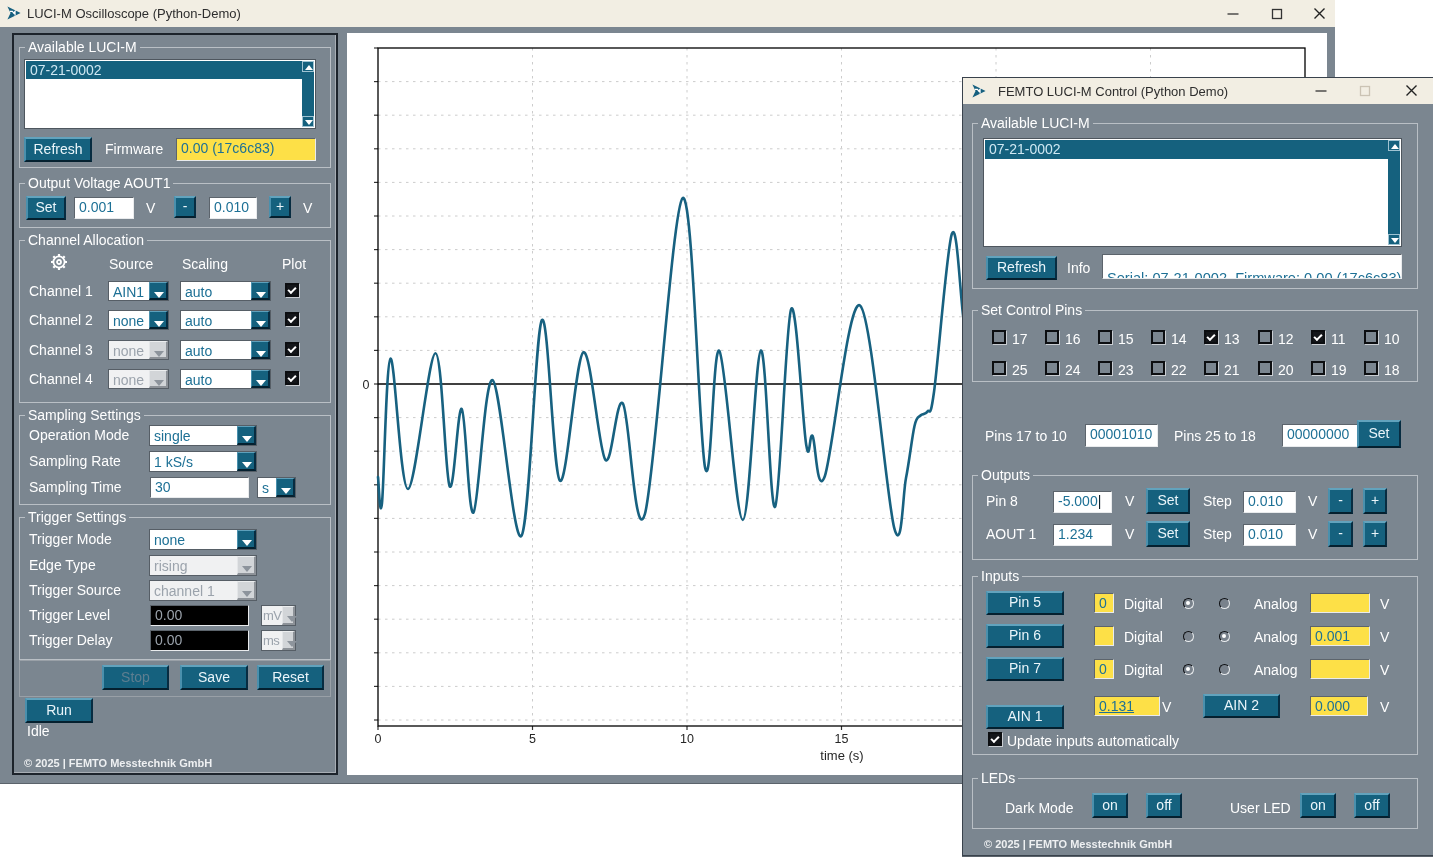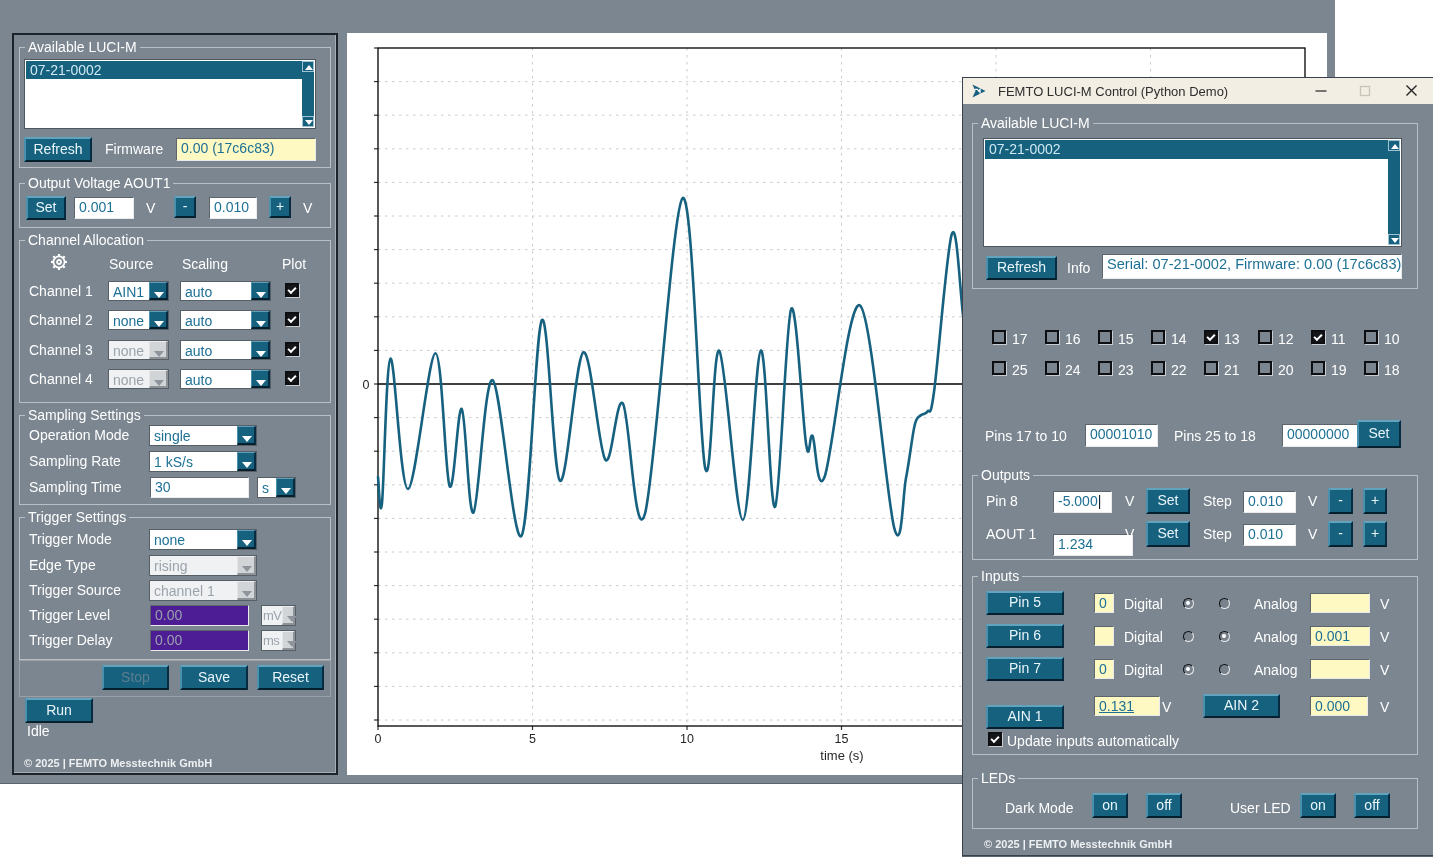--- a/index.html
+++ b/index.html
@@ -10,22 +10,22 @@
 .tbar { position:absolute; left:0; top:0; right:0; height:27px; background:#f2eee3; }
 .ttxt { position:absolute; left:27px; top:6px; font-size:13px; color:#2e2e2e; white-space:nowrap; }
 .panel { position:absolute; border:2px solid #1c232b; box-shadow: inset 0 -1px 0 #a7adb4, inset -1px 0 0 #a7adb4; }
 .gb { position:absolute; border:1px solid #b9bfc5; }
 .gb > .gl { position:absolute; left:5px; top:-9px; background:#7b8690; padding:0 3px; font-size:14px; color:#fff; white-space:nowrap; line-height:17px; }
 .lbl { position:absolute; font-size:14px; color:#fff; white-space:nowrap; }
 .btn { position:absolute; background:#15617e; color:#eaf5fa; font-size:14px; text-align:center;
   border-top:2px solid #62a3bd; border-left:2px solid #4a90ad; border-bottom:2px solid #04202f; border-right:2px solid #072c41; }
 .fld { position:absolute; background:#fff; color:#1d7095; font-size:14px; white-space:nowrap; overflow:hidden;
   border-top:1px solid #5c646c; border-left:1px solid #5c646c; border-bottom:1px solid #e9ebed; border-right:1px solid #e9ebed; padding:1px 0 0 4px; }
-.rfld { background:#fef9c3; }
-.dfld { background:#4c1d95; color:#9aa2ab; }
+.rfld { background:#fde047; }
+.dfld { background:#000000; color:#9aa2ab; }
 .combo { position:absolute; background:#fff; border:1px solid #565e66; }
 .combo .cv { position:absolute; left:4px; top:2px; font-size:14px; color:#1d7095; white-space:nowrap; }
 .combo .cb { position:absolute; right:0; top:0; bottom:0; width:19px; background:#15617e; border-top:1px solid #5ea0bb; border-left:1px solid #4a90ad; border-bottom:2px solid #04202f; border-right:2px solid #072c41; }
 .combo .cb:after { content:""; position:absolute; left:4px; top:9px; border-left:5px solid transparent; border-right:5px solid transparent; border-top:6px solid #fff; }
 .combo.dis { background:#f0f1f2; }
 .combo.dis .cv { color:#9ba3ac; }
 .combo.dis .cb { background:#d2d5d8; border-top:1px solid #eceeef; border-left:1px solid #e4e6e8; border-bottom:2px solid #8d9298; border-right:2px solid #8d9298; }
 .combo.dis .cb:after { border-top-color:#8d949c; }
 .cbx { position:absolute; width:14px; height:14px; background:transparent; border:2px solid #0c0e11; box-shadow:1px 1px 0 #c9cdd2; }
 .cbx.chk { background:#14161a; }
@@ -35,20 +35,36 @@
 .sb { position:absolute; background:#15617e; }
 .sb .ar { position:absolute; left:0; width:100%; height:11px; background:#15617e; border:1px solid #9fc3d2; }
 .sb .tri-u { position:absolute; left:2px; top:3px; border-left:4px solid transparent; border-right:4px solid transparent; border-bottom:5px solid #fff; }
 .sb .tri-d { position:absolute; left:2px; top:3px; border-left:4px solid transparent; border-right:4px solid transparent; border-top:5px solid #fff; }
 .cpy { position:absolute; font-size:11px; font-weight:bold; color:#eef0f2; white-space:nowrap; }
 </style>
 </head>
 <body>
 
 <div class="win" style="left:0; top:0; width:1335px; height:783px;">
+  <div class="tbar">
+    <svg class="abs" style="left:6px; top:5px;" width="16" height="16" viewBox="0 0 17 17">
+      <path d="M1.5,1.5 L15.5,8.5 L1.5,15.5 L4.8,8.5 Z" fill="#16607f"></path>
+      <path d="M4.2,6.8 l2.6,0 l1.4,1.8 l1.4,-1.8 l0,4.4" stroke="#fff" stroke-width="1.3" fill="none"></path>
+    </svg>
+    <div class="ttxt">LUCI-M Oscilloscope (Python-Demo)</div>
+    <svg class="abs" style="left:1227px; top:8px;" width="12" height="12" viewBox="0 0 12 12">
+        <line x1="0.5" y1="6" x2="11.5" y2="6" stroke="#333" stroke-width="1.3"></line>
+      </svg>
+    <svg class="abs" style="left:1271px; top:8px;" width="12" height="12" viewBox="0 0 12 12">
+        <rect x="1.5" y="1.5" width="9" height="9" fill="none" stroke="#333" stroke-width="1.3"></rect>
+      </svg>
+    <svg class="abs" style="left:1313px; top:7px;" width="13" height="13" viewBox="0 0 13 13">
+        <path d="M1.5,1.5 L11.5,11.5 M11.5,1.5 L1.5,11.5" stroke="#222" stroke-width="1.4"></path>
+      </svg>
+  </div>
 
   <div class="panel" style="left:12px; top:33px; width:326px; height:742px;" id="leftpanel">
 
     <div class="gb" style="left:5px; top:12px; width:312px; height:121px;">
         <div class="gl">Available LUCI-M</div>
       </div>
     <div class="abs" style="left:10px; top:24px; width:292px; height:70px; background:#fff; border:1px solid #4e565e;">
       <div class="abs" style="left:1px; top:1px; width:277px; height:18px; background:#15617e; color:#cfe8f3; font-size:14px; padding:1px 0 0 4px;">07-21-0002</div>
       <div class="sb" style="right:1px; top:1px; width:12px; height:66px;">
         <div class="ar" style="top:0;">
@@ -297,22 +313,25 @@
       <div class="ar" style="top:0;">
           <div class="tri-u"></div>
         </div>
       <div class="ar" style="bottom:0; top:auto;">
           <div class="tri-d"></div>
         </div>
     </div>
   </div>
   <div class="btn" style="left:23px; top:178px; width:71px; height:24px; line-height:19px;">Refresh</div>
   <div class="lbl" style="left:104px; top:182px;">Info</div>
-  <div class="fld" style="left:139px; top:176px; width:300px; height:25px; font-size:14.6px; padding-top:1px;">Serial: 07-21-0002, Firmware: 0.00 (17c6c83)</div>
-
+  <div class="fld" style="left:139px; top:176px; width:300px; height:25px; font-size:14.6px; padding-top:15px;">Serial: 07-21-0002, Firmware: 0.00 (17c6c83)</div>
+
+  <div class="gb" style="left:9px; top:232px; width:446px; height:72px;">
+      <div class="gl">Set Control Pins</div>
+    </div>
   <div class="cbx" style="left:29px; top:252px;"></div>
     <div class="lbl" style="left:49px; top:253px;">17</div>
   <div class="cbx" style="left:82px; top:252px;"></div>
     <div class="lbl" style="left:102px; top:253px;">16</div>
   <div class="cbx" style="left:135px; top:252px;"></div>
     <div class="lbl" style="left:155px; top:253px;">15</div>
   <div class="cbx" style="left:188px; top:252px;"></div>
     <div class="lbl" style="left:208px; top:253px;">14</div>
   <div class="cbx chk" style="left:241px; top:252px;"></div>
     <div class="lbl" style="left:261px; top:253px;">13</div>
@@ -351,21 +370,21 @@
   <div class="lbl" style="left:23px; top:415px;">Pin 8</div>
   <div class="fld" style="left:90px; top:413px; width:59px; height:22px;">-5.000<span style="color:#10222c;">|</span></div>
   <div class="lbl" style="left:162px; top:415px;">V</div>
   <div class="btn" style="left:183px; top:410px; width:44px; height:26px; line-height:21px;">Set</div>
   <div class="lbl" style="left:240px; top:415px;">Step</div>
   <div class="fld" style="left:280px; top:413px; width:53px; height:22px;">0.010</div>
   <div class="lbl" style="left:345px; top:415px;">V</div>
   <div class="btn" style="left:365px; top:410px; width:25px; height:26px; line-height:21px;">-</div>
   <div class="btn" style="left:400px; top:410px; width:24px; height:26px; line-height:21px;">+</div>
   <div class="lbl" style="left:23px; top:448px;">AOUT 1</div>
-  <div class="fld" style="left:90px; top:456px; width:80px; height:22px;">1.234</div>
+  <div class="fld" style="left:90px; top:446px; width:59px; height:22px;">1.234</div>
   <div class="lbl" style="left:162px; top:448px;">V</div>
   <div class="btn" style="left:183px; top:443px; width:44px; height:26px; line-height:21px;">Set</div>
   <div class="lbl" style="left:240px; top:448px;">Step</div>
   <div class="fld" style="left:280px; top:446px; width:53px; height:22px;">0.010</div>
   <div class="lbl" style="left:345px; top:448px;">V</div>
   <div class="btn" style="left:365px; top:443px; width:25px; height:26px; line-height:21px;">-</div>
   <div class="btn" style="left:400px; top:443px; width:24px; height:26px; line-height:21px;">+</div>
 
   <div class="gb" style="left:9px; top:498px; width:446px; height:179px;">
       <div class="gl">Inputs</div>

